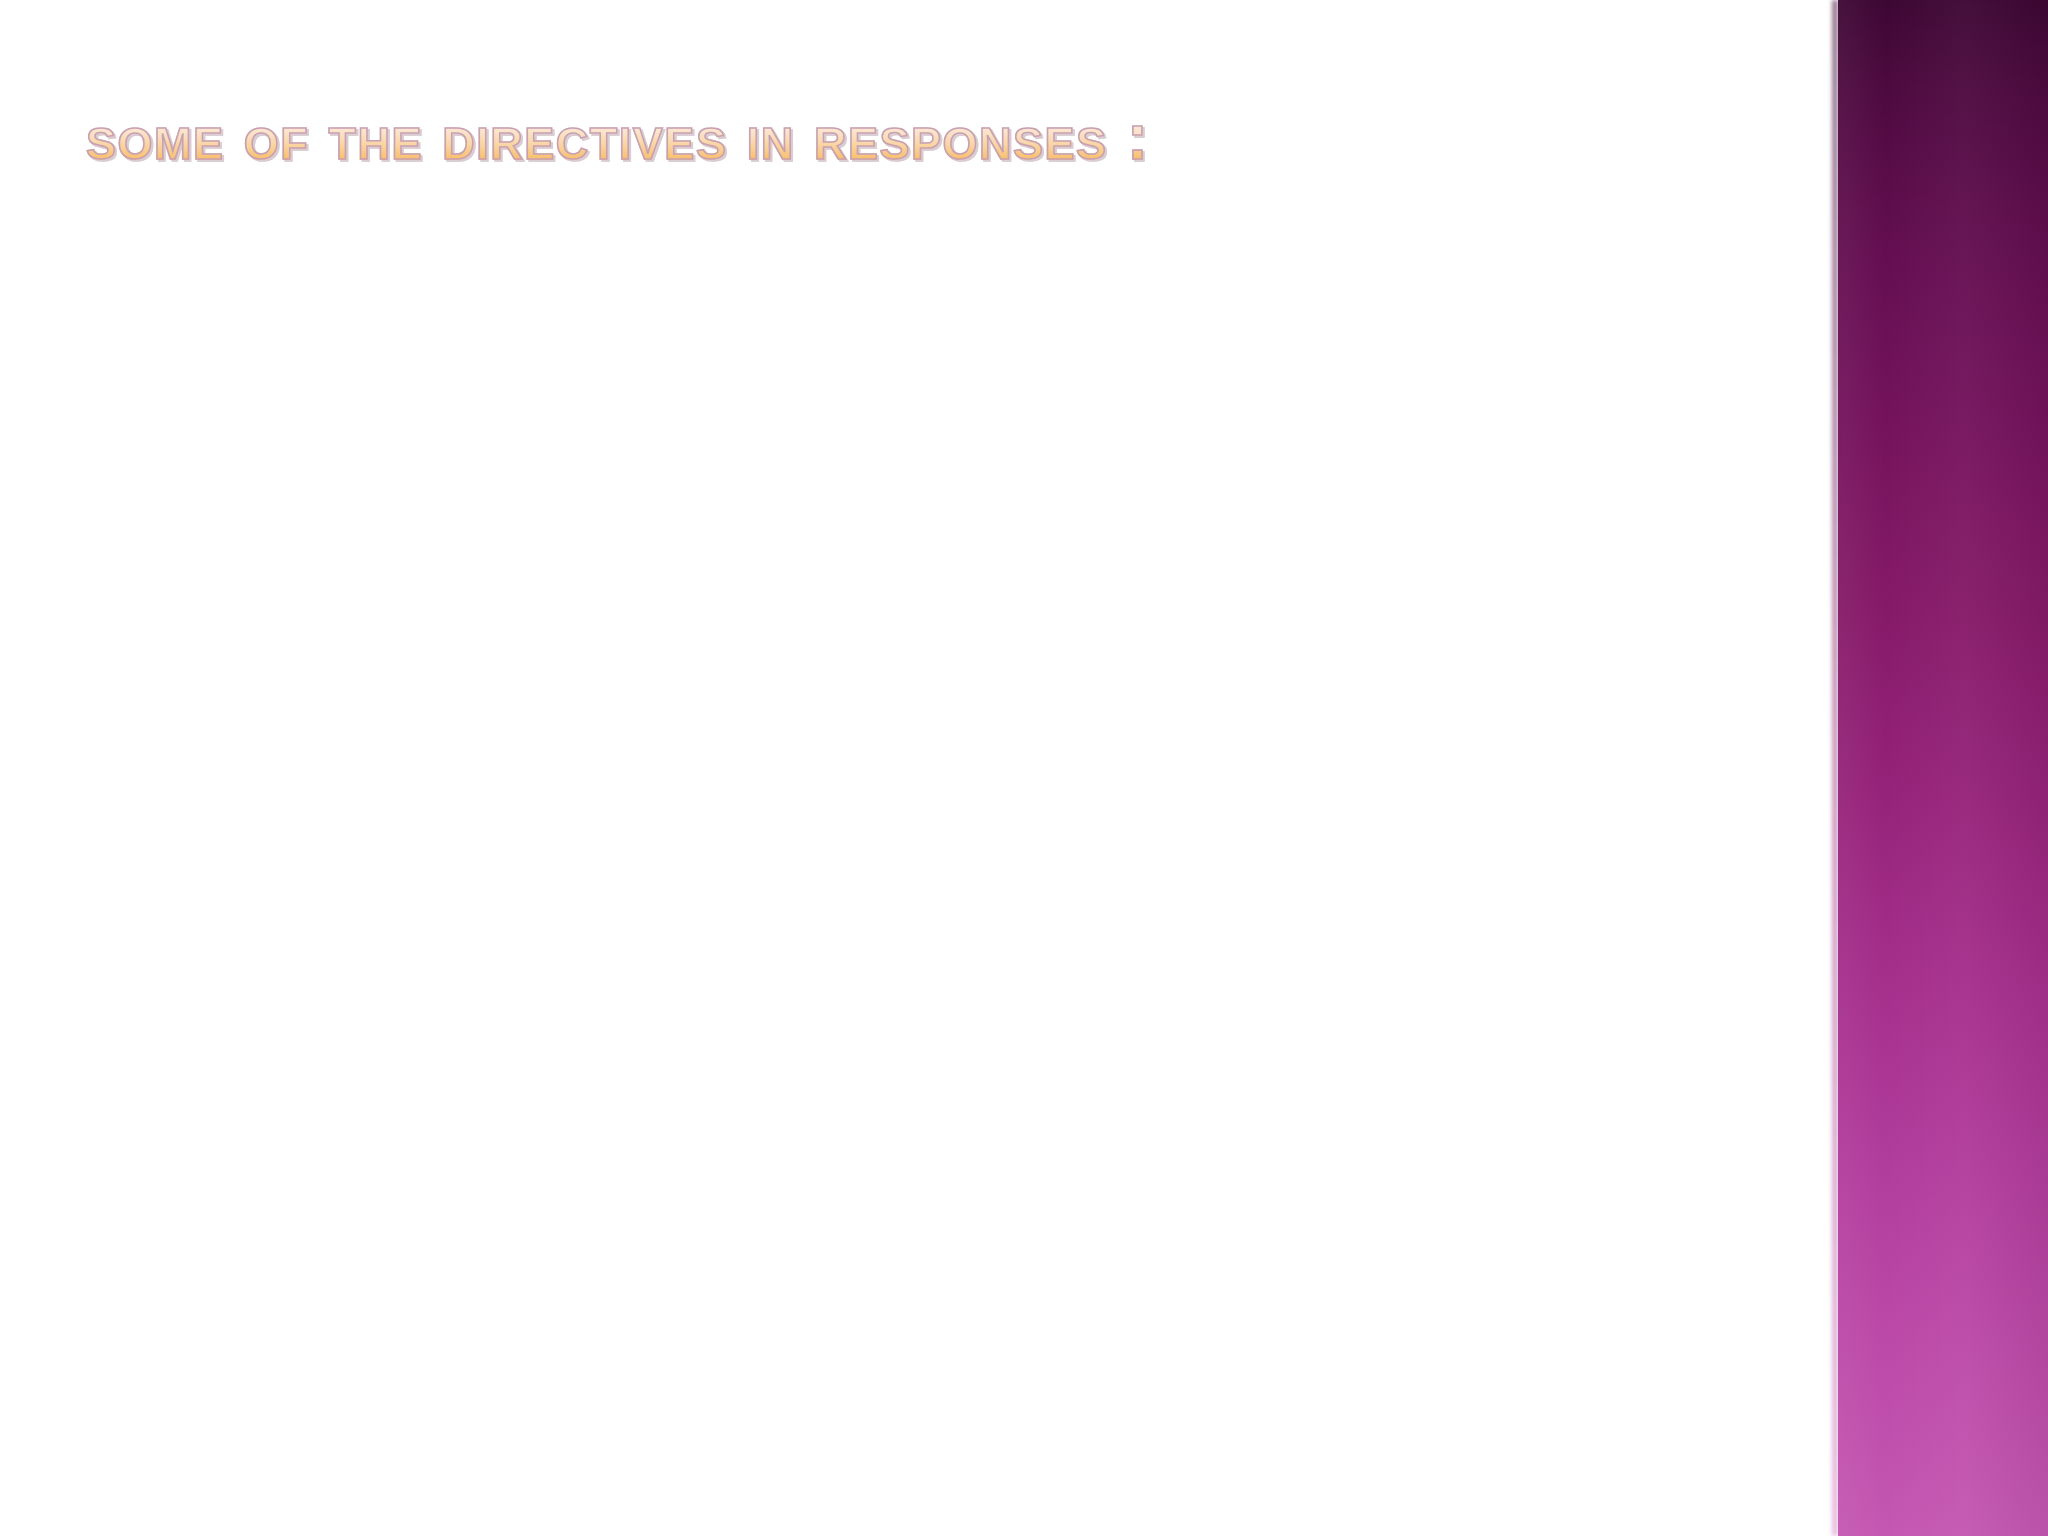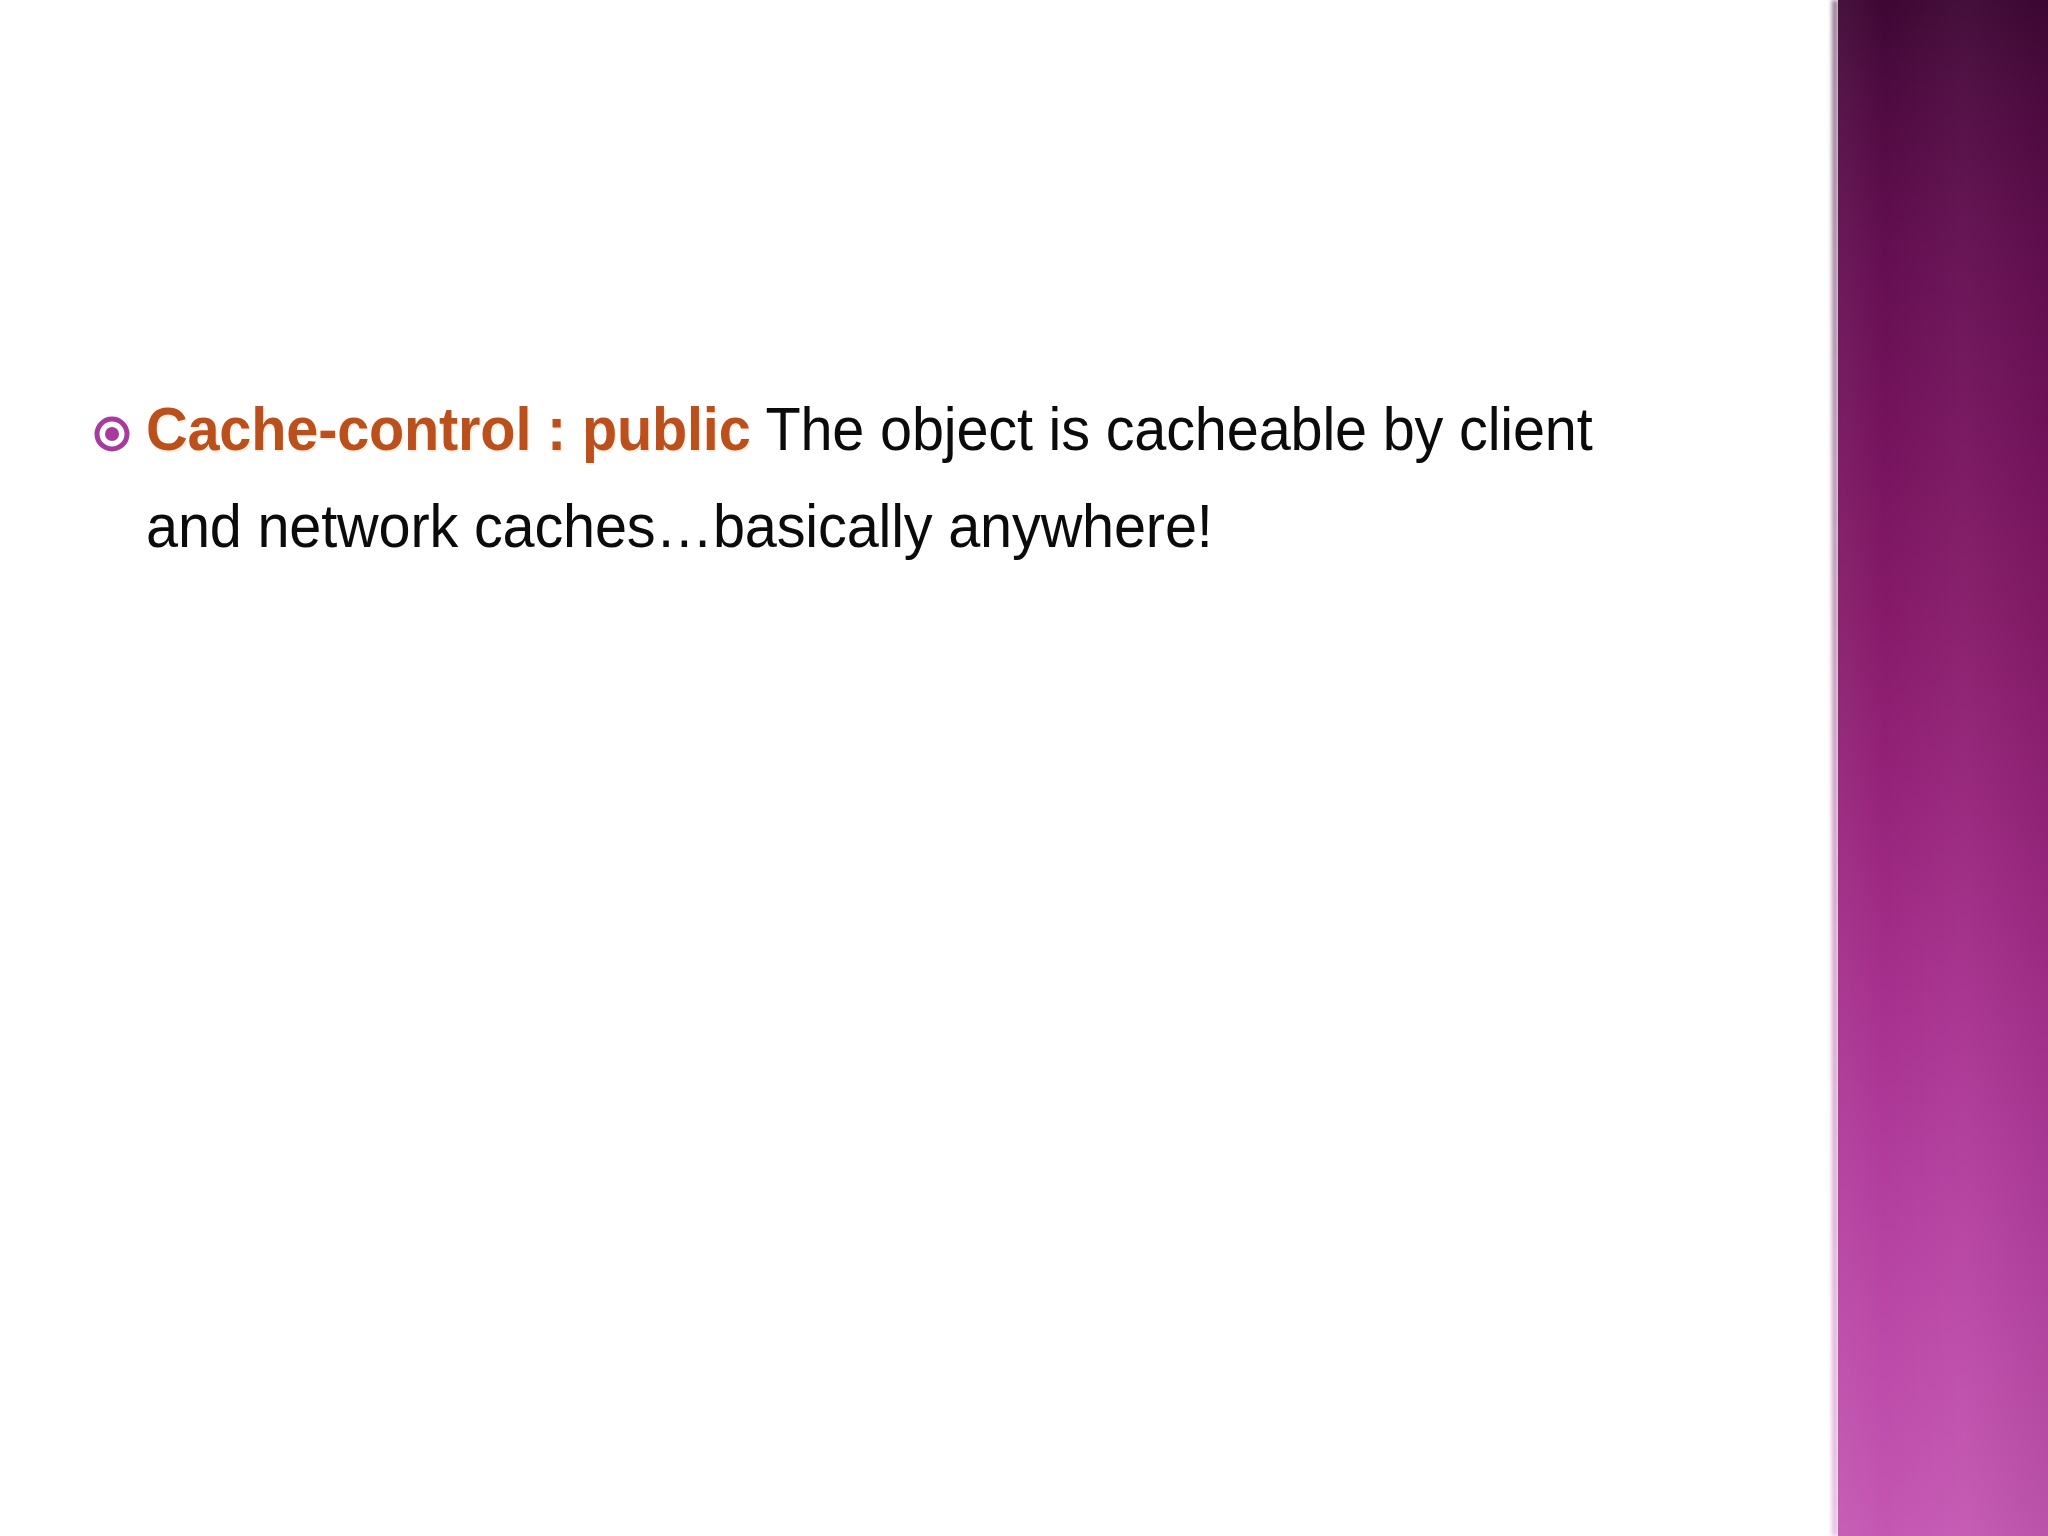--- a/index.html
+++ b/index.html
@@ -145,31 +145,21 @@
 </style>
 </head>
 <body>
 
 <div id="slide">
 
   <div id="right-band"></div>
   <div id="right-band-edge"></div>
   <div id="right-band-sheen"></div>
 
+  <div id="title">Some of the directives in Responses :</div>
 
   <div id="body">
 
-    <div class="bullet-row">
-      <span class="bullet-marker">
-        <svg width="40" height="40" viewBox="0 0 40 40" aria-hidden="true">
-          <circle cx="20" cy="20" r="15" fill="none" stroke="#a83a9e" stroke-width="5"></circle>
-          <circle cx="20" cy="20" r="7" fill="#a83a9e"></circle>
-        </svg>
-      </span>
-      <span class="bullet-text">
-        <span class="directive">Cache-control : public</span><span class="plain"> The object is cacheable by client and network caches…basically anywhere!</span>
-      </span>
-    </div>
 
 
 
   </div>
 </div>
 
 </body></html>

